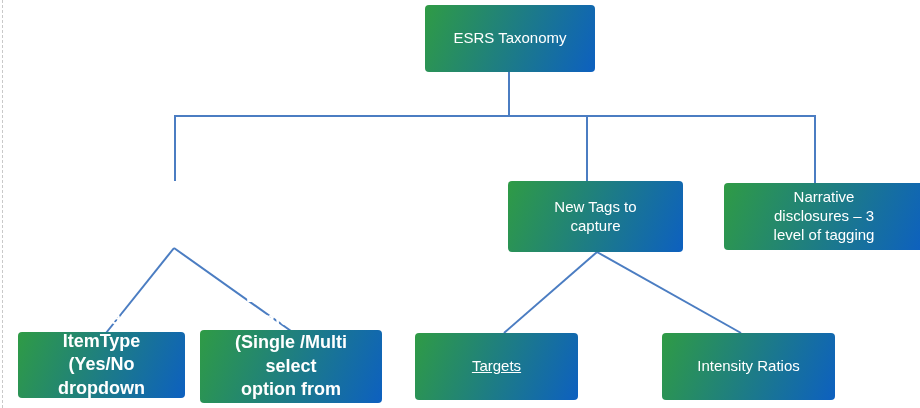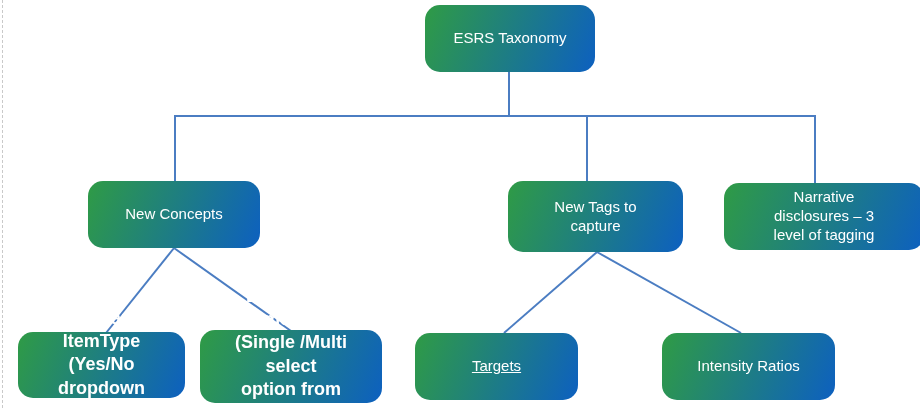--- a/index.html
+++ b/index.html
@@ -23,21 +23,21 @@
   }
   .connectors{
     position:absolute;left:0;top:0;width:920px;height:408px;
     pointer-events:none;
   }
   .conn{stroke:var(--connector);stroke-width:2;fill:none;}
   .node{
     position:absolute;
     display:flex;align-items:center;justify-content:center;
     background:linear-gradient(112deg, var(--grad-start) 0%, var(--grad-end) 100%);
-    border-radius:15px;
+    border-radius:4px;
     color:var(--node-text);
     text-align:center;
     box-sizing:border-box;
     padding:4px 8px;
   }
   .node .label{white-space:pre-line;line-height:1.25;}
   .node-lg .label{font-size:15px;font-weight:400;}
   .node-sm .label{font-size:18px;font-weight:700;line-height:1.3;}
 </style>
 </head>
@@ -56,23 +56,20 @@
     <path class="conn" d="M 174 248 L 106 333"></path>
     <path class="conn" d="M 174 248 L 291 331"></path>
     <path class="conn" d="M 597 252 L 504 333"></path>
     <path class="conn" d="M 597 252 L 741 333"></path>
   </svg>
 
   <div class="node node-lg" style="left:425px;top:5px;width:170px;height:67px;">
     <span class="label">ESRS Taxonomy</span>
   </div>
 
-  <div class="node node-lg" style="left:88px;top:181px;width:172px;height:67px;">
-    <span class="label">New Concepts</span>
-  </div>
 
   <div class="node node-lg" style="left:508px;top:181px;width:175px;height:71px;">
     <span class="label">New Tags to
 capture</span>
   </div>
 
   <div class="node node-lg" style="left:724px;top:183px;width:200px;height:67px;">
     <span class="label">Narrative
 disclosures – 3
 level of tagging</span>

